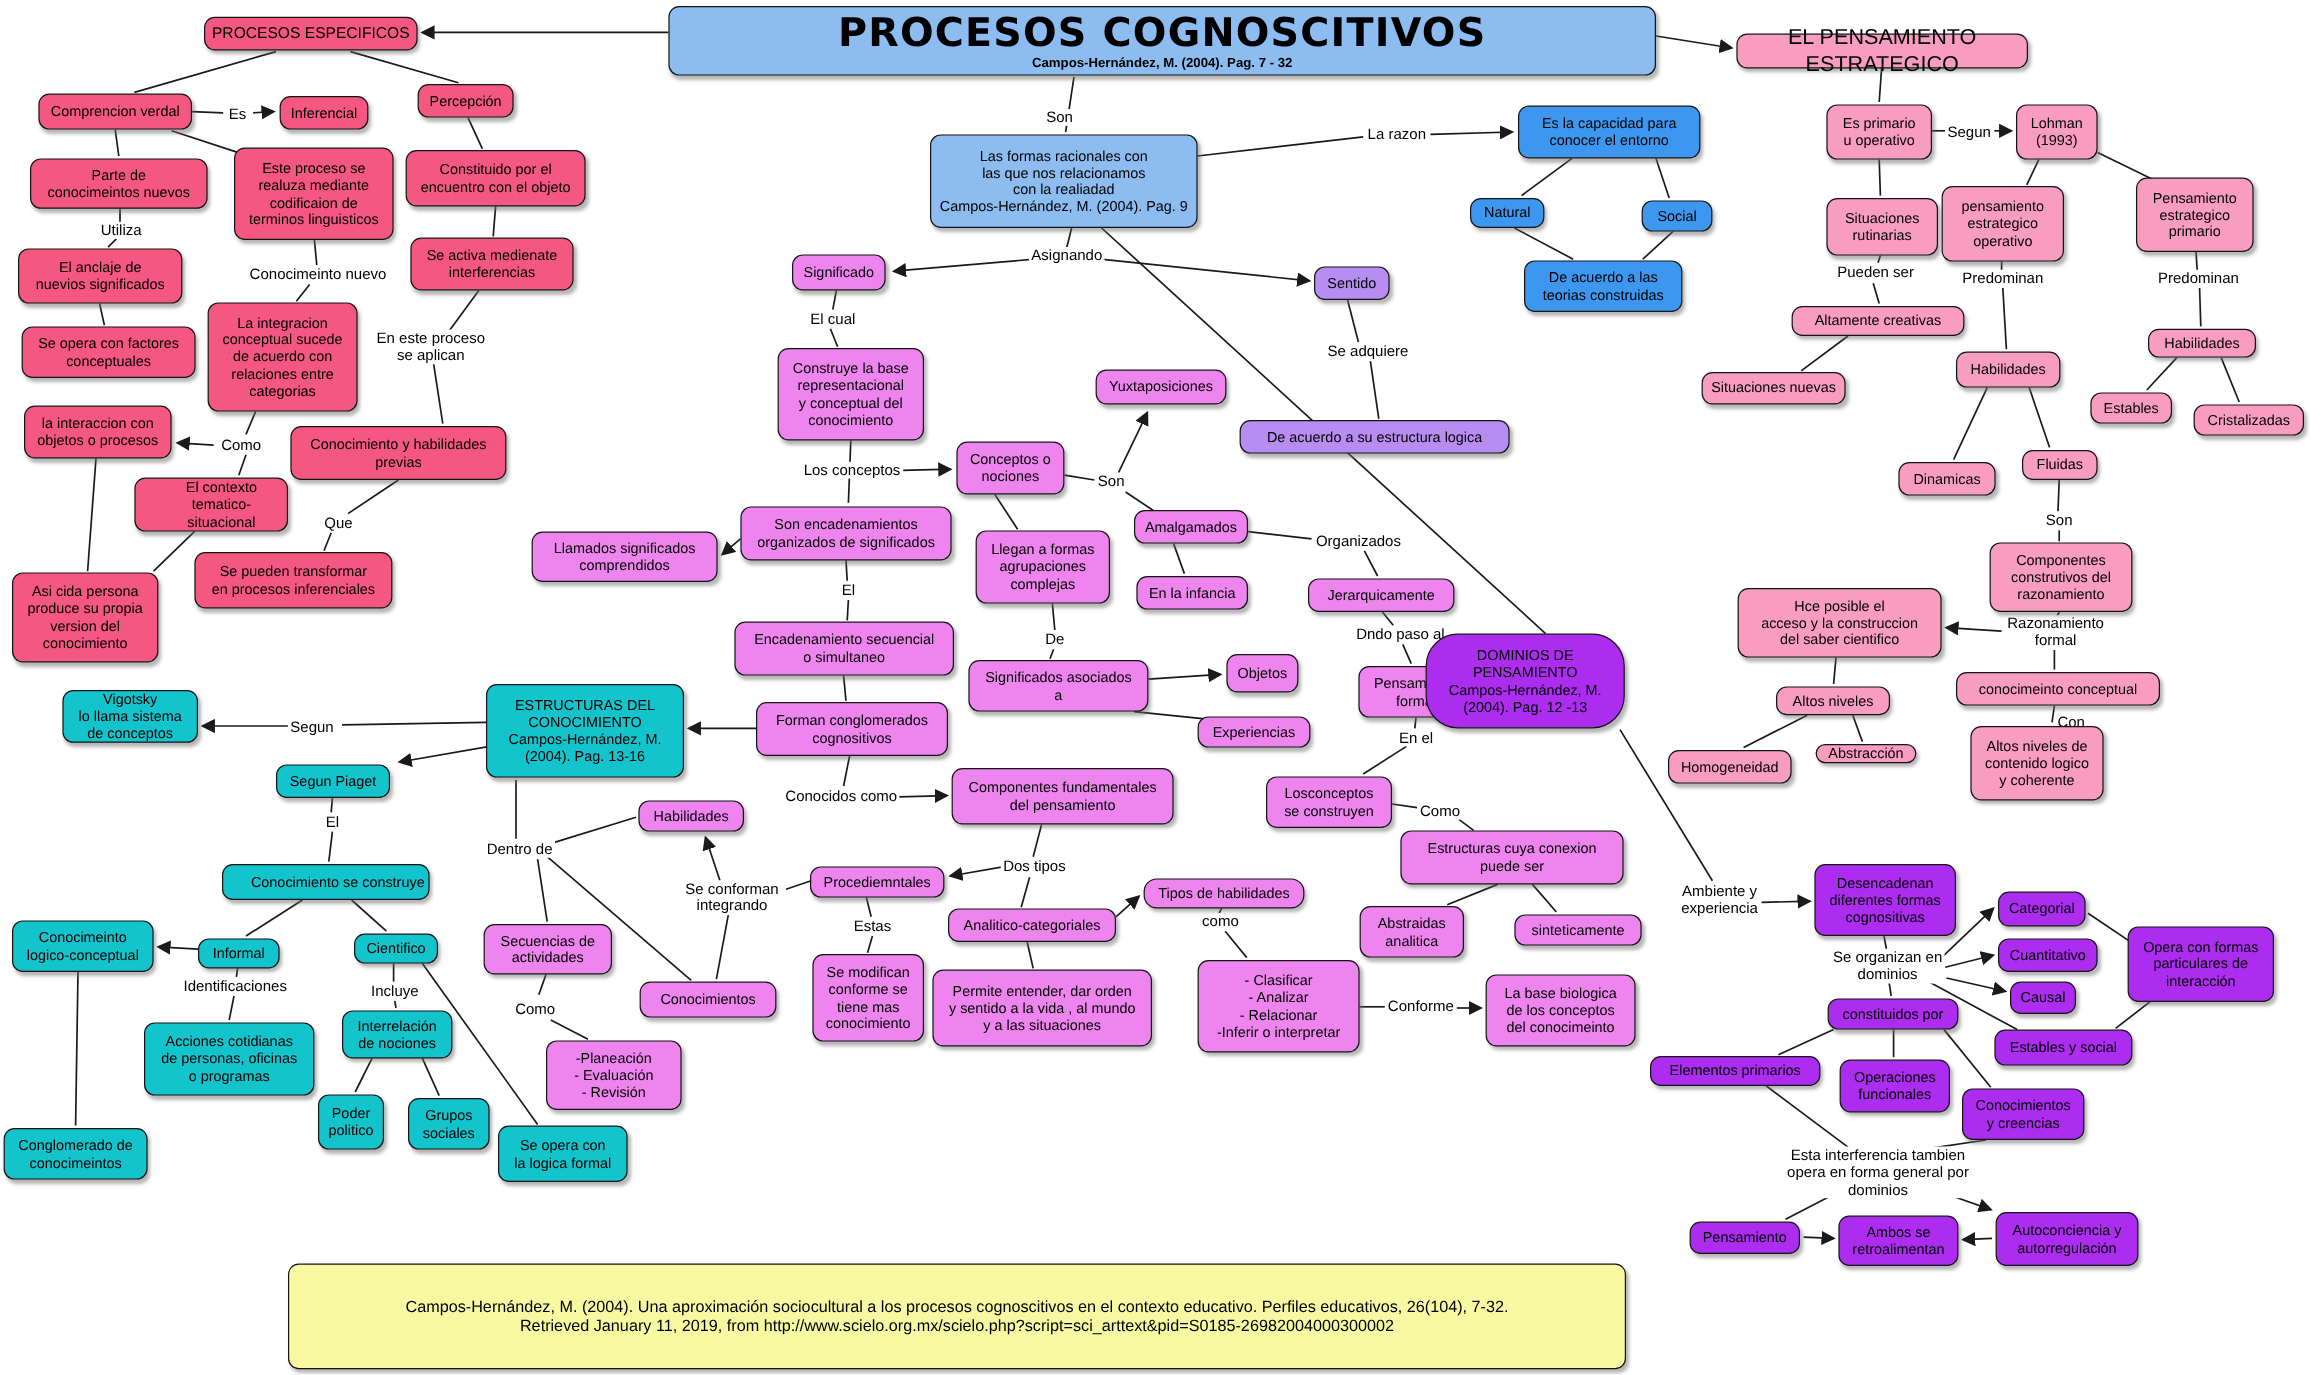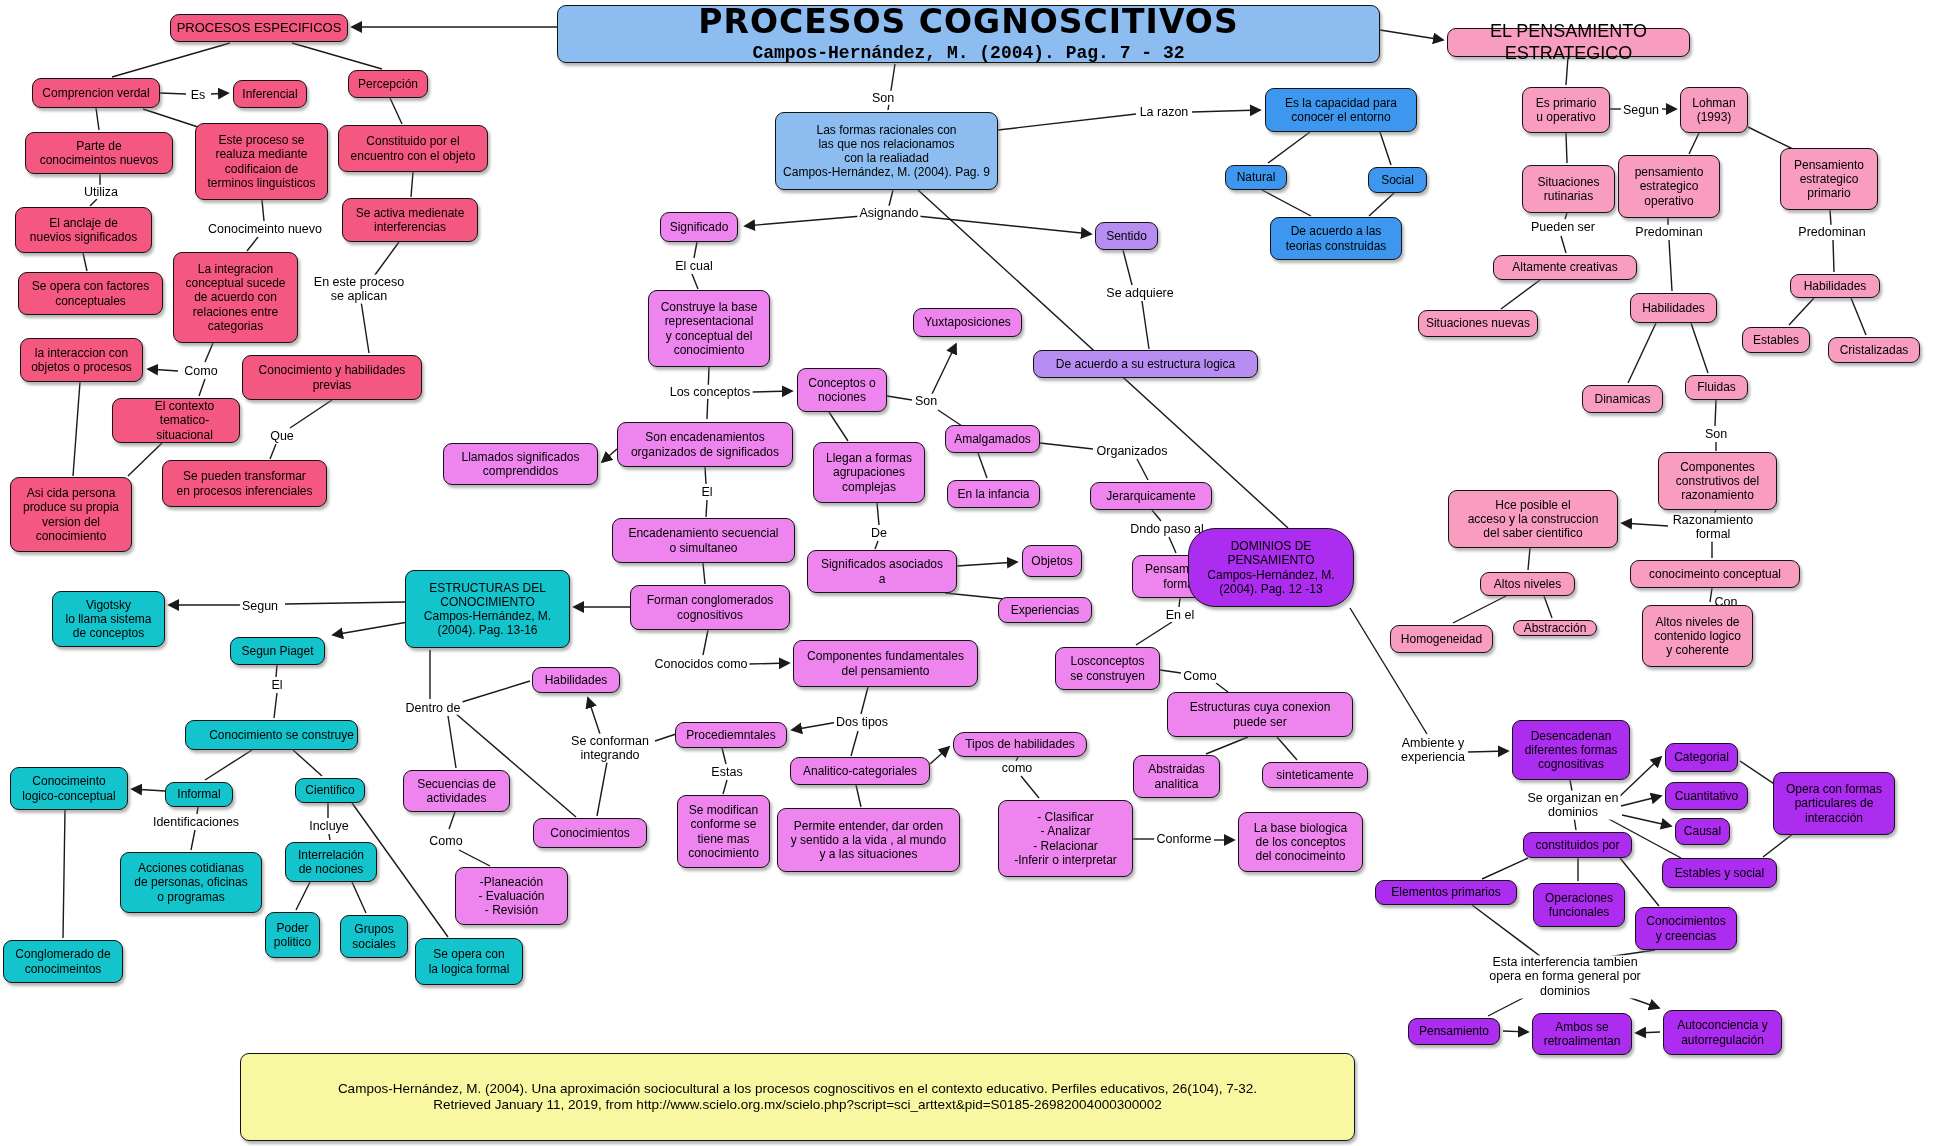--- a/index.html
+++ b/index.html
@@ -16,21 +16,21 @@
   .lightviolet{background:#b78df2;}
   .purple{background:#ac2cef;}
   .blue{background:#3d97ef;}
   .lightblue{background:#8cbcf0;}
   .teal{background:#14c4cc;}
   .yellow{background:#f8f8a2;}
   .lbl{position:absolute;z-index:2;transform:translate(-50%,-50%);background:#fff;
        font-size:12.5px;line-height:1.15;padding:0 2px;text-align:center;white-space:pre-line;}
   .title-wrap{display:flex;flex-direction:column;align-items:center;justify-content:center;width:100%;}
   .title-main{font-size:33px;font-weight:bold;letter-spacing:1px;font-family:"DejaVu Sans",sans-serif;}
-  .title-sub{font-size:18px;font-weight:bold;margin-top:1px;font-family:Liberation Mono, monospace;}
+  .title-sub{font-size:11px;font-weight:bold;margin-top:1px;}
 </style>
 </head>
 <body>
 
 <div id="canvas">
   <svg id="edges-svg" width="1937" height="1146">
     <defs>
       <marker id="arr" viewBox="0 0 10 10" refX="8.5" refY="5" markerWidth="8.5" markerHeight="8.5" orient="auto-start-reverse">
         <path d="M0,0 L10,5 L0,10 z" fill="#1a1a1a"></path>
       </marker>
@@ -262,21 +262,21 @@
     <div class="node pink" style="left: 112px; top: 398px; width: 128px; height: 45px; padding-left: 20px;">El contexto
 tematico-situacional</div>
     <div class="node pink" style="left: 242px; top: 355px; width: 180px; height: 45px;">Conocimiento y habilidades
 previas</div>
     <div class="node pink" style="left: 162px; top: 460px; width: 165px; height: 47px;">Se pueden transformar
 en procesos inferenciales</div>
     <div class="node pink" style="left: 10px; top: 477px; width: 122px; height: 75px;">Asi cida persona
 produce su propia
 version del
 conocimiento</div>
-    <div class="node teal" style="left: 52px; top: 575px; width: 113px; height: 56px; margin-top: 16px;">Vigotsky
+    <div class="node teal" style="left: 52px; top: 575px; width: 113px; height: 44px;">Vigotsky
 lo llama sistema
 de conceptos</div>
     <div class="node teal" style="left: 405px; top: 570px; width: 165px; height: 78px;">ESTRUCTURAS DEL
 CONOCIMIENTO
 Campos-Hernández, M.
 (2004). Pag. 13-16</div>
     <div class="node teal" style="left: 230px; top: 637px; width: 95px; height: 28px;">Segun Piaget</div>
     <div class="node teal" style="left: 185px; top: 720px; width: 173px; height: 30px; padding-left: 23px;">Conocimiento se construye</div>
     <div class="node teal" style="left: 10px; top: 767px; width: 118px; height: 43px;">Conocimeinto
 logico-conceptual</div>

